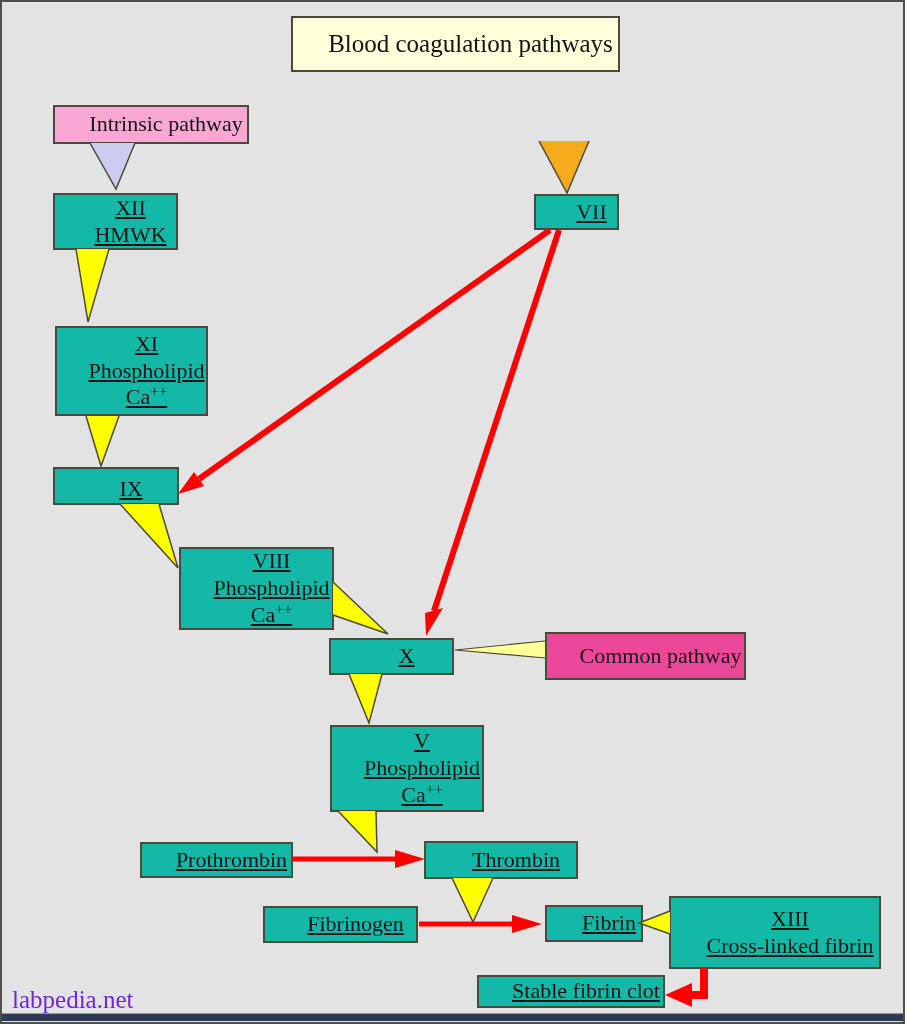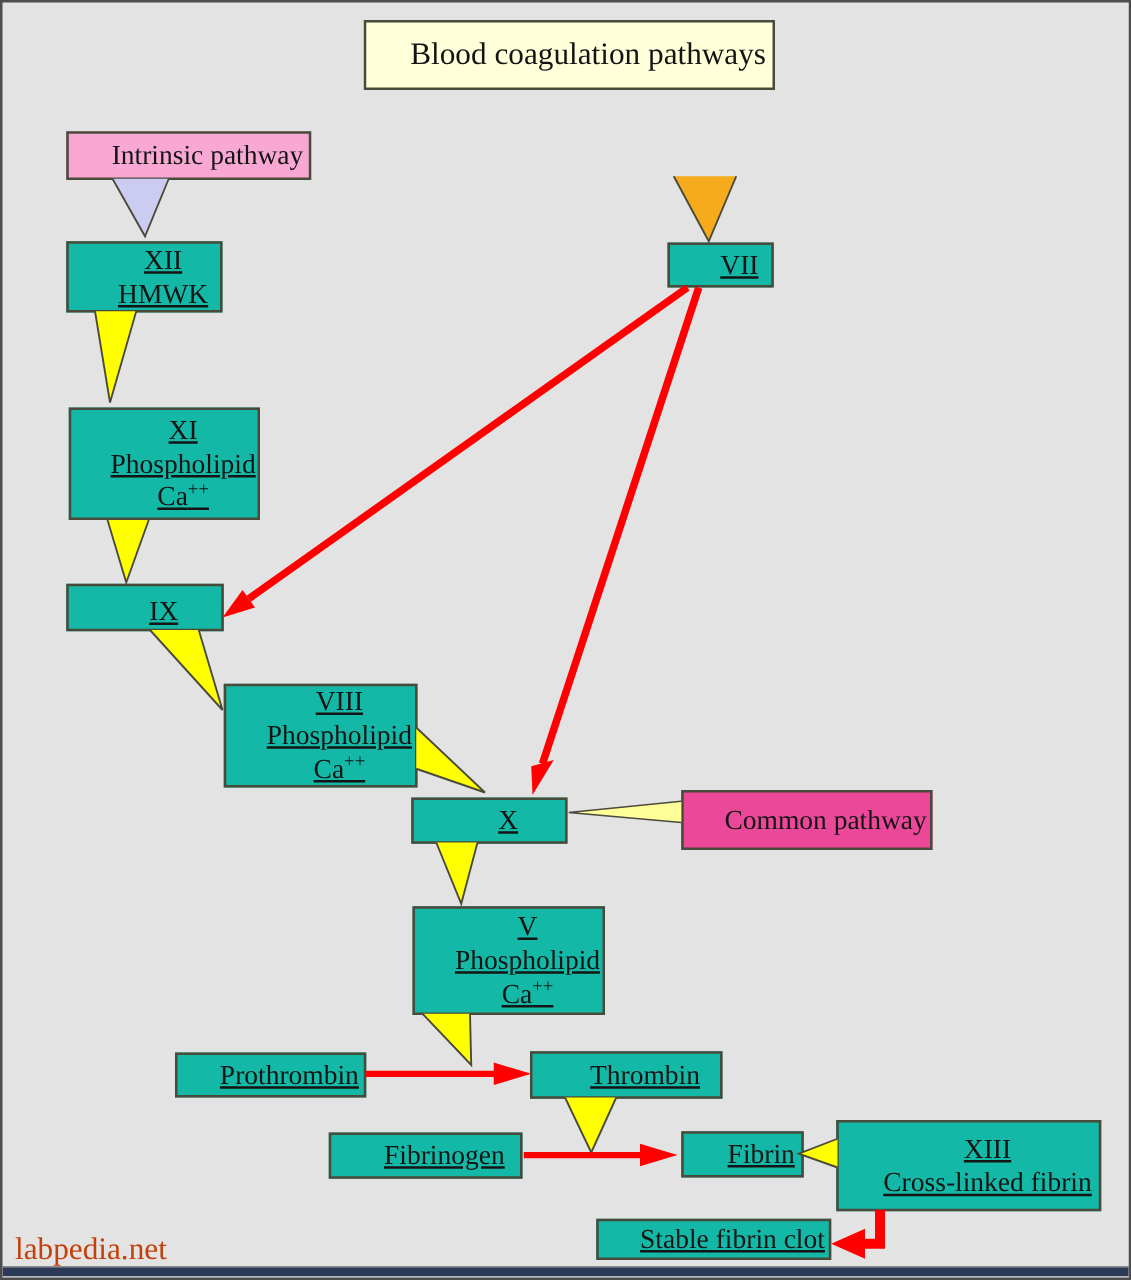--- a/index.html
+++ b/index.html
@@ -48,21 +48,21 @@
     width: 905px;
     height: 1024px;
     z-index: 3;
     pointer-events: none;
   }
   .watermark {
     position: absolute;
     left: 10px;
     top: 984px;
     font-size: 25px;
-    color: #c2410c;
+    color: #6d28d9;
     z-index: 2;
   }
   .footer-bar {
     position: absolute;
     left: 0;
     right: 0;
     bottom: 1px;
     height: 7px;
     background: #2c3a57;
     border-top: 1px solid #9a9a9a;

